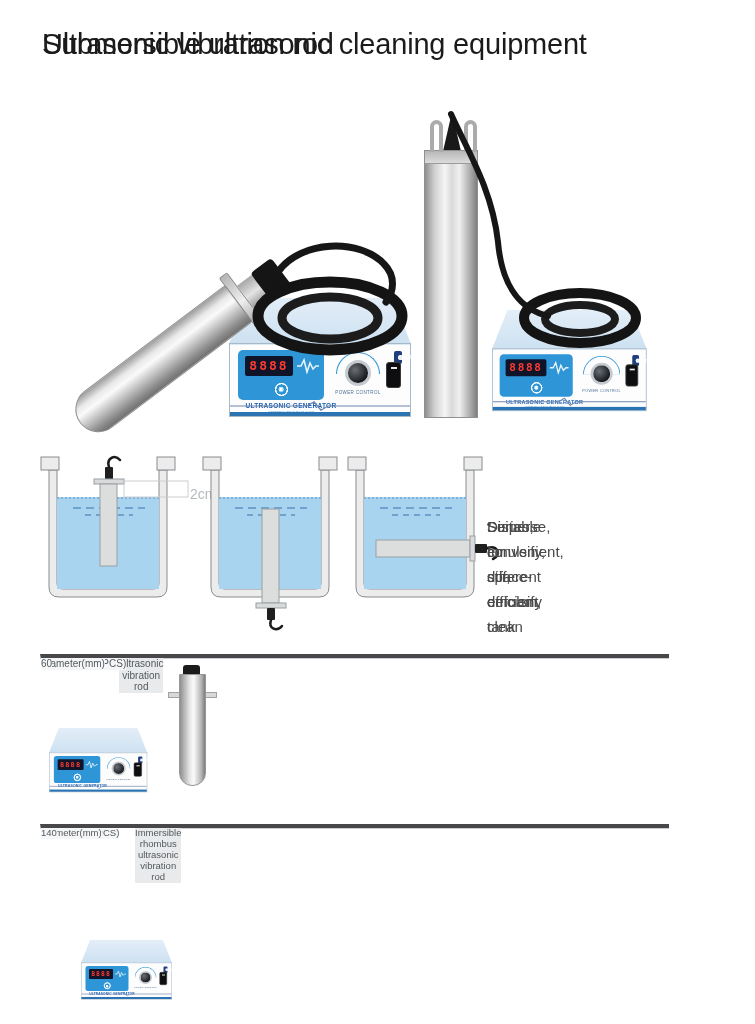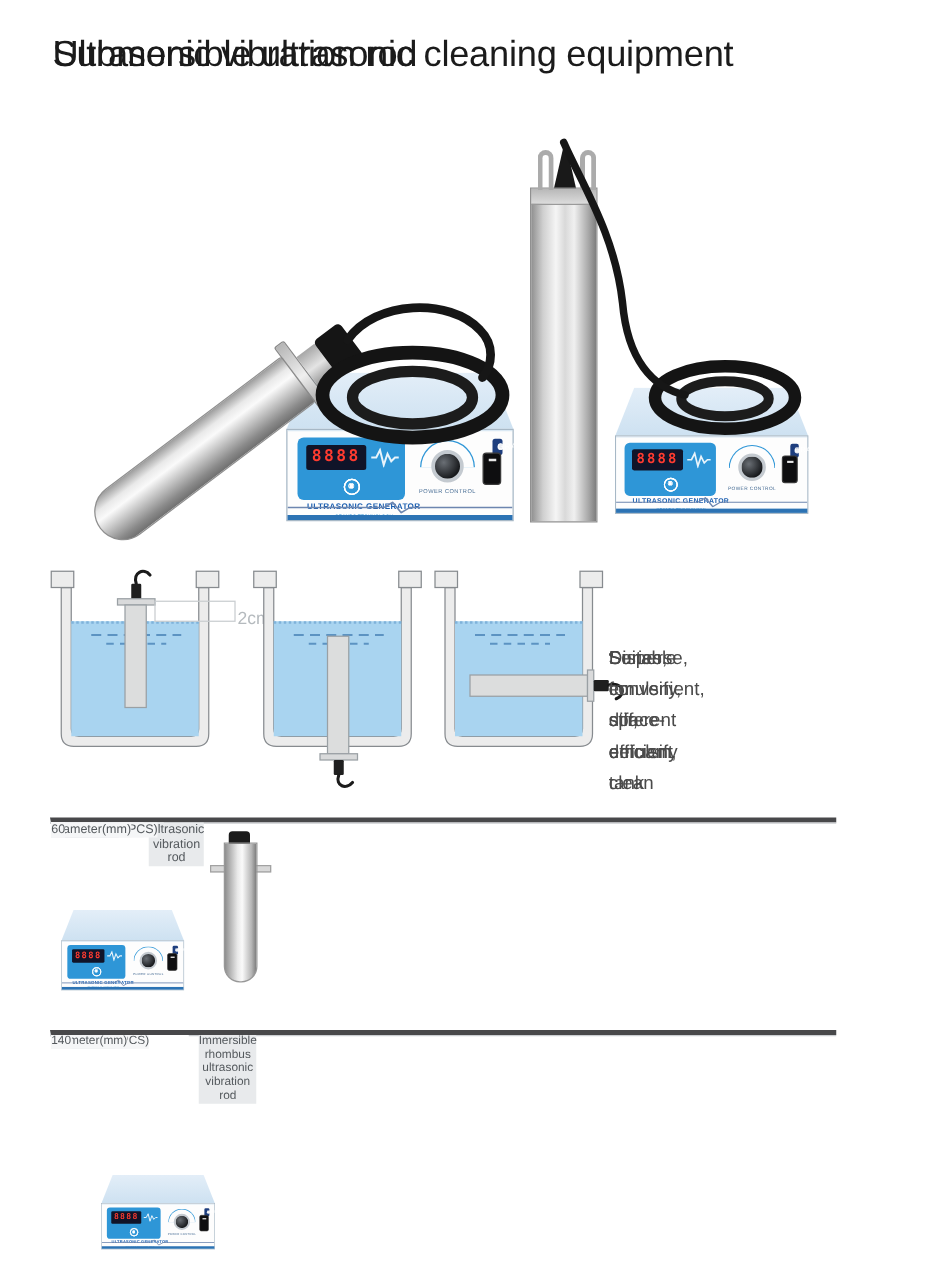--- a/index.html
+++ b/index.html
@@ -430,21 +430,21 @@
       <div class="p2-handle p2-h2"></div>
       <div class="p2-col"></div>
       <svg class="p2-cables" viewBox="0 0 134 180">
         <path d="M35 8 C 50 34, 64 62, 66 96 C 67 114, 74 121, 82 125" fill="none" stroke="#151515" stroke-width="4" stroke-linecap="round"></path>
         <ellipse cx="86" cy="127" rx="27" ry="11" fill="none" stroke="#141414" stroke-width="6"></ellipse>
         <ellipse cx="86" cy="128" rx="16" ry="6" fill="none" stroke="#1c1c1c" stroke-width="5"></ellipse>
       </svg>
     </div>
     <div class="spec-grid" id="grid-2">
         <div class="cell dark label">Series</div>
-        <div class="cell dark" style="grid-column: 2 / -1; margin-left: 24px;">Immersible rhombus ultrasonic vibration rod</div>
+        <div class="cell dark" style="grid-column: 2 / -1;">Immersible rhombus ultrasonic vibration rod</div>
         <div class="cell dark label">Model</div>
         <div class="cell dark">GHQ1230</div>
         <div class="cell dark">GHQ1845</div>
         <div class="cell dark">GHQ2460</div>
         <div class="cell dark">GHQ3075</div>
         <div class="cell dark">GHQ3690</div>
         <div class="cell dark">GHQ42105</div>
         <div class="cell dark">GHQ48120</div>
         <div class="cell dark">GHQ54135</div>
         <div class="cell dark">GHQ60140</div>

